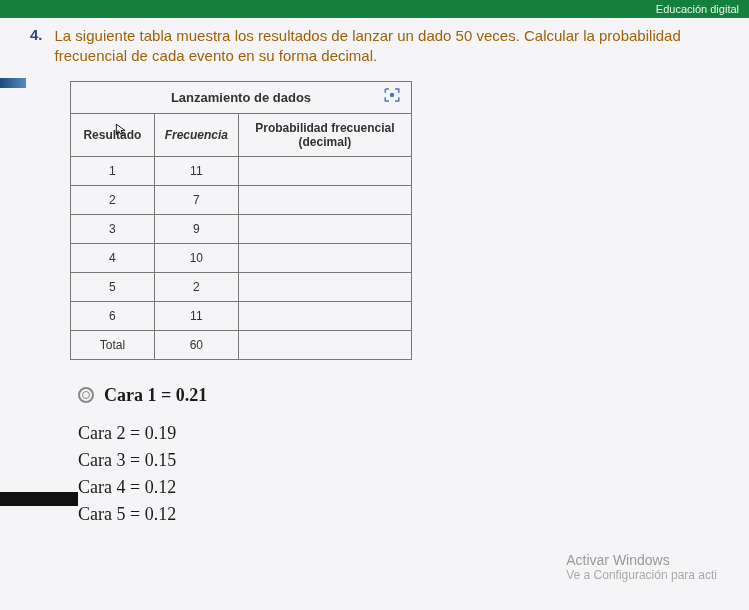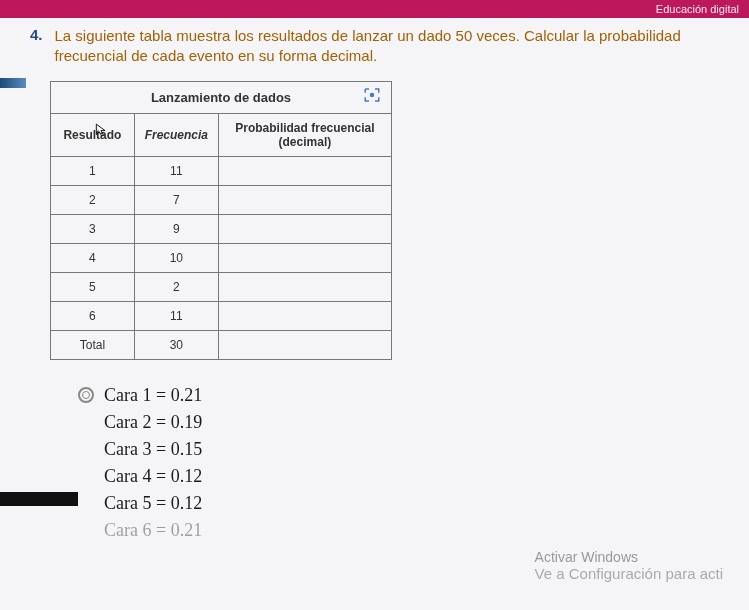--- a/index.html
+++ b/index.html
@@ -5,21 +5,21 @@
     * { margin: 0; padding: 0; box-sizing: border-box; }
     body {
       font-family: Arial, sans-serif;
       background: #f5f5f7;
       width: 749px;
       height: 610px;
       overflow: hidden;
       position: relative;
     }
     .header-bar {
-      background: #be185d;
+      background: #15803d;
       color: white;
       height: 18px;
       display: flex;
       justify-content: flex-end;
       align-items: center;
       padding-right: 10px;
       font-size: 11px;
     }
     .header-bar span { opacity: 0.9; }
     .content {
@@ -33,21 +33,21 @@
     .q-number {
       color: #2a4a7a;
       font-weight: bold;
       font-size: 15px;
     }
     .q-text {
       color: #a16207;
       font-size: 15px;
       line-height: 1.35;
     }
-    .table-wrap { position: relative; margin-left: 20px; }
+    .table-wrap { position: relative; margin-left: 40px; }
     .table-title-row {
       display: flex;
       align-items: center;
       border: 1px solid #777;
       border-bottom: none;
       width: 342px;
       padding: 8px 4px;
       position: relative;
     }
     .table-title {
@@ -102,52 +102,52 @@
       height: 14px;
       background: #111;
     }
     .answers {
       margin: 22px 0 0 48px;
     }
     .answer-first {
       display: flex;
       align-items: center;
       gap: 10px;
-      margin-bottom: 0;
+      margin-bottom: 11px;
+      font-weight: bold;
     }
     .radio {
       width: 16px; height: 16px;
       border: 2px solid #888;
       border-radius: 50%;
       display: inline-flex;
       align-items: center;
       justify-content: center;
     }
     .radio-inner {
       width: 8px; height: 8px;
       border: 1px solid #888;
       border-radius: 50%;
     }
     .answer-line {
       font-family: 'Times New Roman', serif;
       font-size: 18px;
       color: #1a1a1a;
       line-height: 1.5;
-      margin-left: 26px;
     }
     .answer-first .answer-line { margin-left: 0; }
     .watermark {
       position: absolute;
-      right: 26px;
+      right: 32px;
       bottom: 28px;
       text-align: left;
       color: #999;
       font-size: 14px;
     }
-    .watermark .sub { font-size: 15px; color: #aaa; }
+    .watermark .sub { font-size: 12px; color: #aaa; }
   </style>
 </head>
 <body>
 
 <div class="header-bar">
   <span>Educación digital</span>
 </div>
 
 <div class="left-strip"></div>
 
@@ -206,39 +206,38 @@
           <td>2</td>
           <td></td>
         </tr>
         <tr>
           <td>6</td>
           <td>11</td>
           <td></td>
         </tr>
         <tr>
           <td style="font-weight:normal">Total</td>
-          <td>30</td>
+          <td>60</td>
           <td></td>
         </tr>
       </tbody>
     </table>
   </div>
 
   <div class="answers">
     <div class="answer-first">
       <span class="radio">
           <span class="radio-inner"></span>
         </span>
       <span class="answer-line">Cara 1 = 0.21</span>
     </div>
     <div class="answer-line">Cara 2 = 0.19</div>
     <div class="answer-line">Cara 3 = 0.15</div>
     <div class="answer-line">Cara 4 = 0.12</div>
     <div class="answer-line">Cara 5 = 0.12</div>
-    <div class="answer-line" style="opacity:0.4">Cara 6 = 0.21</div>
   </div>
 </div>
 
 <div class="left-strip2"></div>
 
 <div class="watermark">
   <div>Activar Windows</div>
   <div class="sub">Ve a Configuración para acti</div>
 </div>
 

